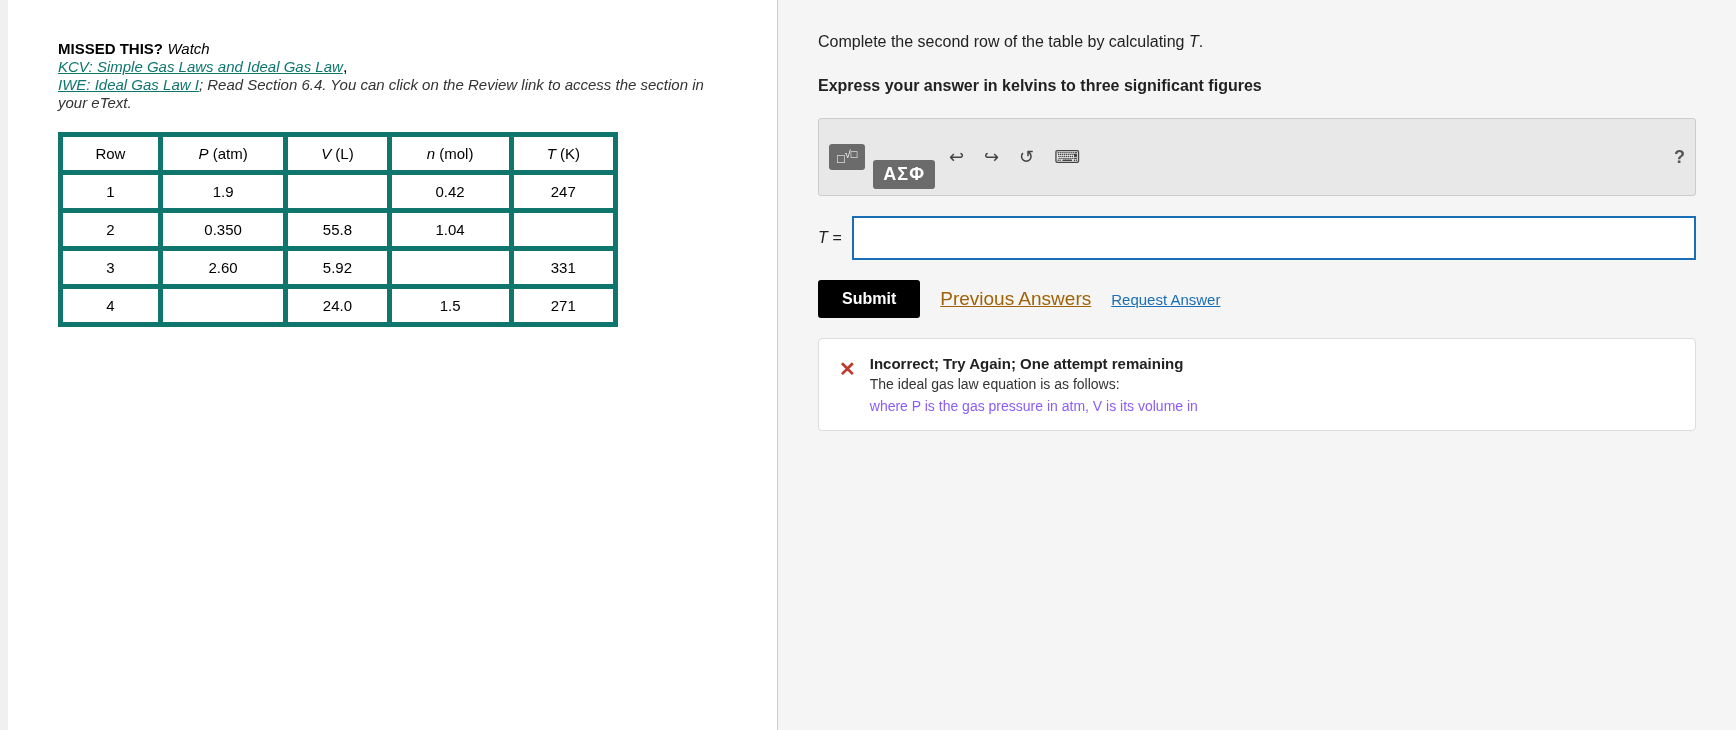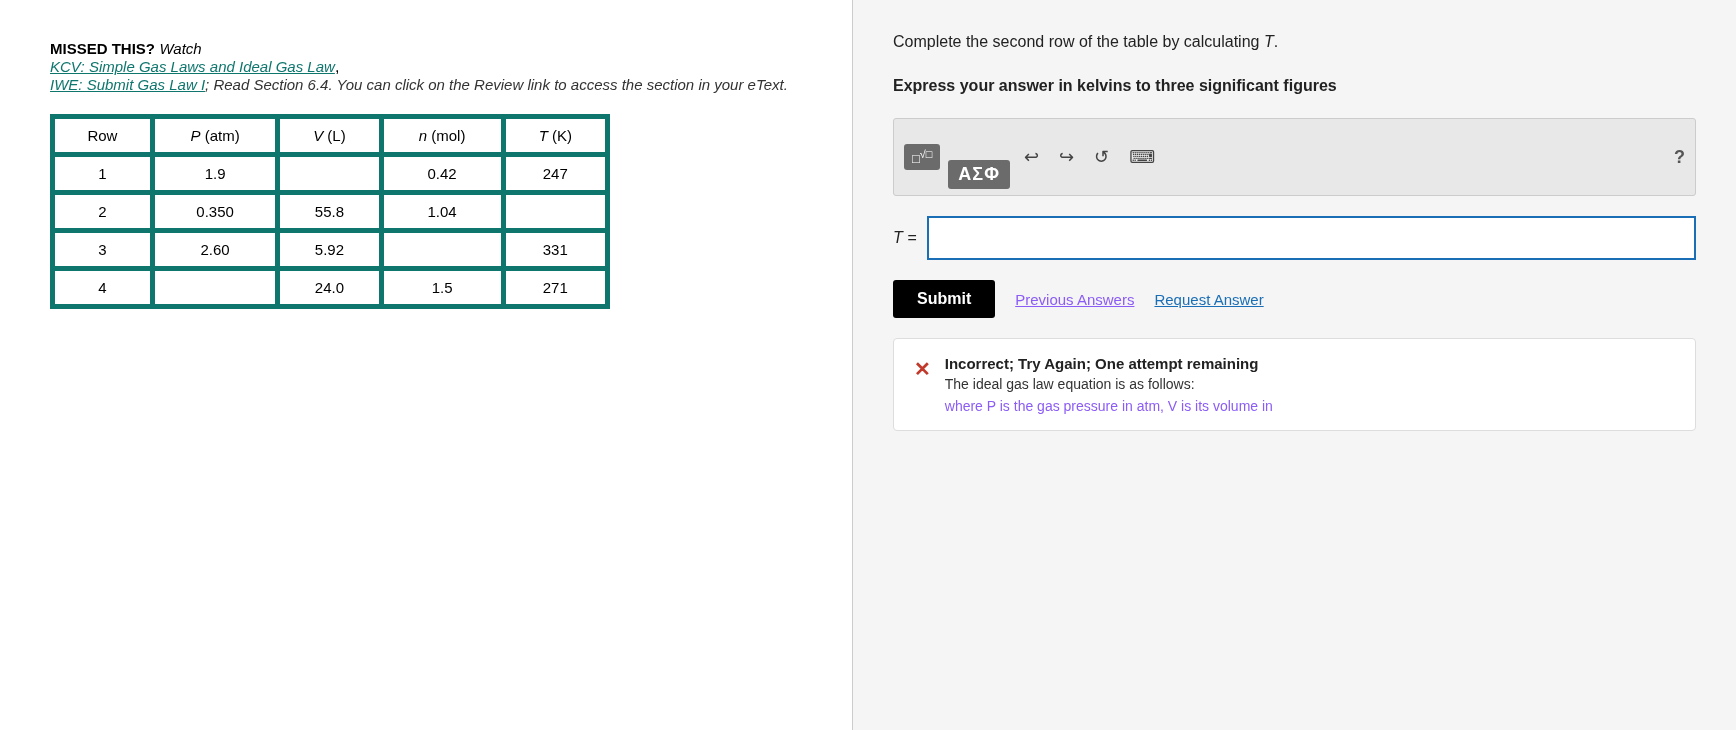--- a/index.html
+++ b/index.html
@@ -7,24 +7,25 @@
       font-family: Arial, sans-serif;
       background: #f0f0f0;
       display: flex;
       width: 1736px;
       min-height: 730px;
       overflow: hidden;
     }
 
     
     .left-panel {
-      width: 853px;
+      width: 770px;
       background: #ffffff;
       padding: 40px 50px;
       border-right: 1px solid #ccc;
+      margin-left: 8px;
     }
 
     .missed-this {
       margin-bottom: 20px;
     }
 
     .missed-this .label {
       font-weight: bold;
       font-size: 15px;
     }
@@ -183,23 +184,23 @@
       color: white;
       border: none;
       padding: 10px 24px;
       font-size: 16px;
       font-weight: bold;
       cursor: pointer;
       border-radius: 3px;
     }
 
     .prev-answers-link {
-      color: #8b5cf6;
+      color: #a16207;
       text-decoration: underline;
-      font-size: 15px;
+      font-size: 19px;
       cursor: pointer;
     }
 
     .request-answer-link {
       color: #1a6eb5;
       text-decoration: underline;
       font-size: 15px;
       cursor: pointer;
     }
 
@@ -245,21 +246,21 @@
 <div class="left-panel">
   <div class="missed-this">
     <div>
       <span class="label">MISSED THIS?</span>
       <span class="italic-label"> Watch</span>
     </div>
     <div>
       <a href="#">KCV: Simple Gas Laws and Ideal Gas Law</a><span>,</span>
     </div>
     <div>
-      <a href="#">IWE: Submit Gas Law I</a><span class="note">; Read Section 6.4. You can click on the Review link to access the section in your eText.</span>
+      <a href="#">IWE: Ideal Gas Law I</a><span class="note">; Read Section 6.4. You can click on the Review link to access the section in your eText.</span>
     </div>
   </div>
 
 
   <table class="data-table">
     <thead>
       <tr>
         <th>Row</th>
         <th><i>P</i> (atm)</th>
         <th><i>V</i> (L)</th>

